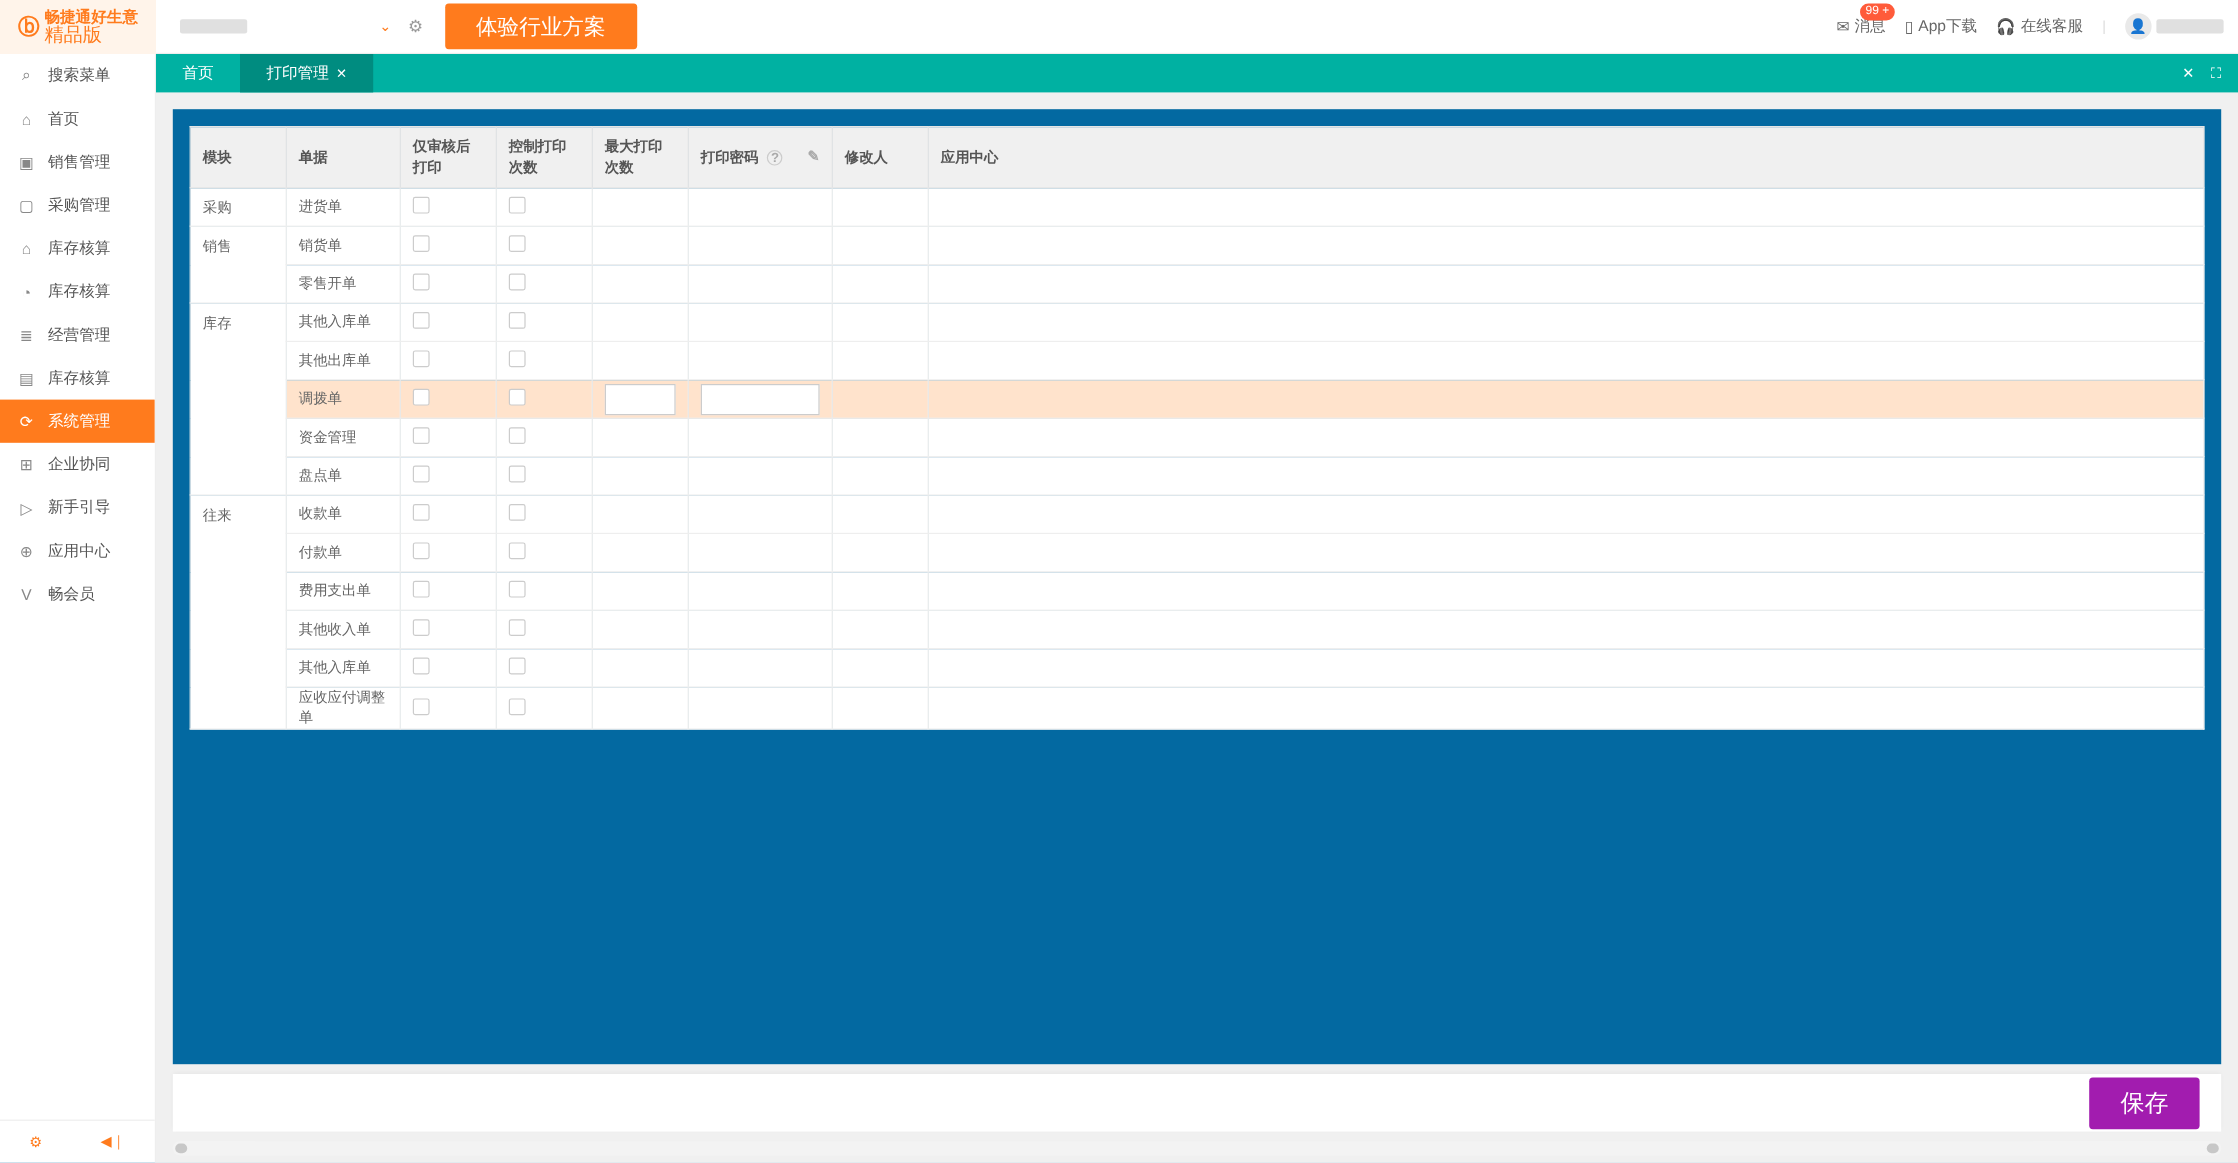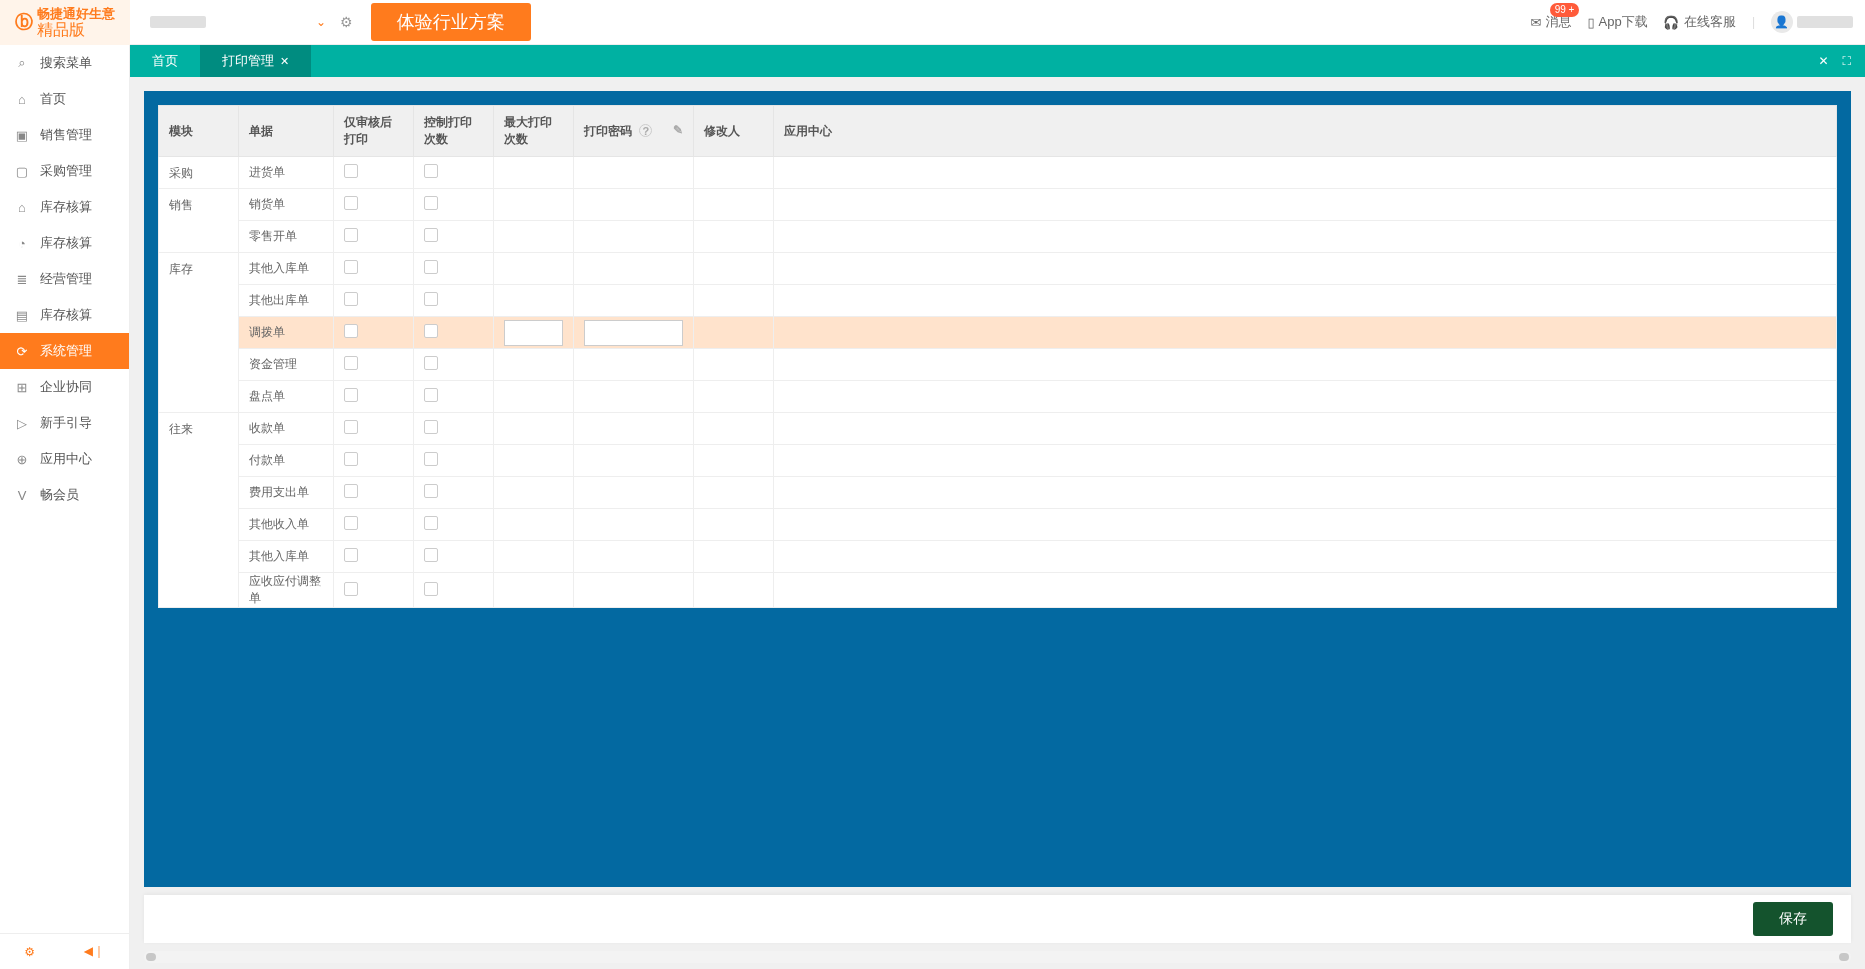--- a/index.html
+++ b/index.html
@@ -54,21 +54,21 @@
   .tbl td { border: 1px solid #eee; padding: 0 10px; height: 32px; font-size: 12px; color: #666; background:#fff;}
   .tbl td.modcell { border-right: 1px solid #eee; vertical-align: top; padding-top:8px;}
   .chk { width: 14px; height: 14px; border: 1px solid #ccc; border-radius: 2px; display: inline-block; background:#fff;}
   .row-hl td { background: #ffe3cc !important; font-family: Liberation Mono, monospace; }
   .row-hl .edit-cell { background:#fff !important; border:1px solid #ccc; height:26px; margin:2px 0; }
   .help { color:#aaa; font-size:11px; display:inline-flex; align-items:center; justify-content:center; width:13px; height:13px; border:1px solid #ccc; border-radius:50%; margin-left:4px;}
   .edit-ico { float:right; color:#aaa;}
 
   
   .footer { background: #fff; height: 48px; margin: 8px 14px 8px 14px; display:flex; align-items:center; justify-content:flex-end; padding:0 18px; box-shadow: 0 -1px 4px rgba(0,0,0,0.05);}
-  .save-btn { background:#14532d; color:#fff; padding:8px 26px; border-radius:3px; font-size:14px; }
+  .save-btn { background:#a21caf; color:#fff; padding:8px 26px; border-radius:3px; font-size:20px; }
 
   
   .hscroll { height:12px; margin:0 14px 6px 14px; background:#f3f3f3; border-radius:6px; position:relative;}
   .hscroll .thumb-left { position:absolute; left:2px; top:2px; width:10px; height:8px; background:#c7c7c7; border-radius:4px;}
   .hscroll .thumb-right { position:absolute; right:2px; top:2px; width:10px; height:8px; background:#c7c7c7; border-radius:4px;}
 </style>
 </head>
 <body>
 
 <div class="app">

